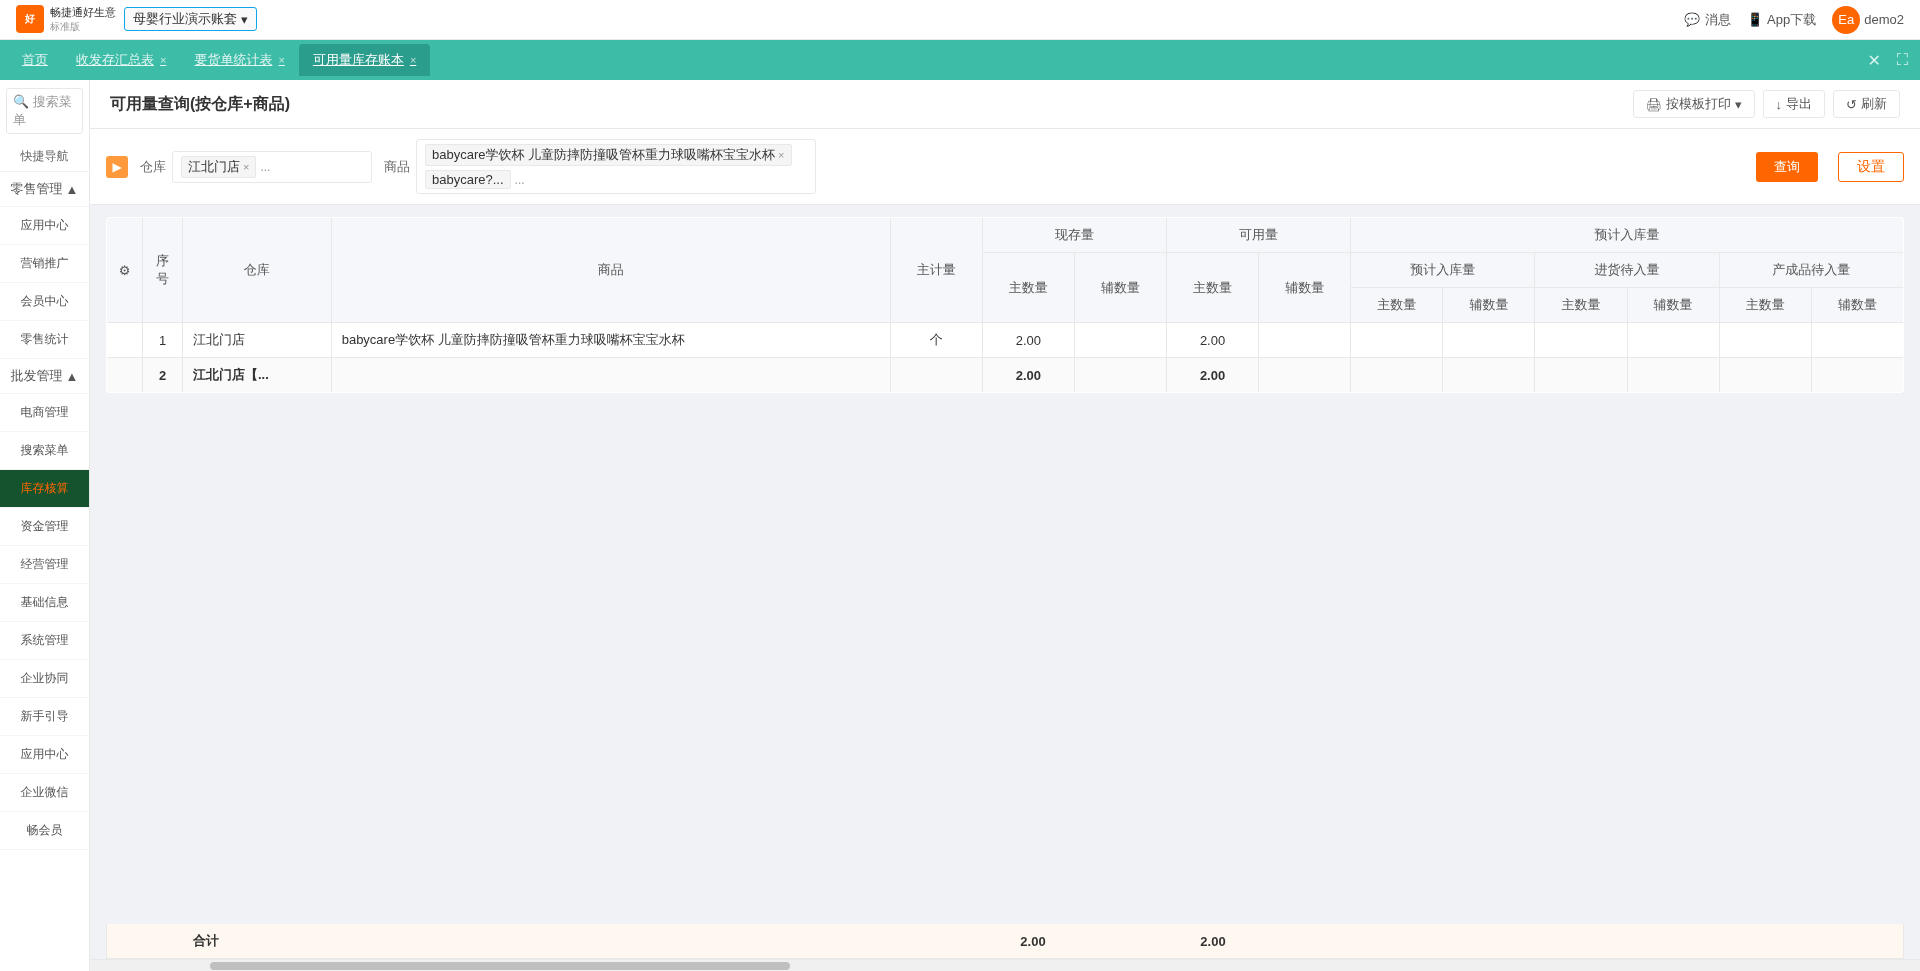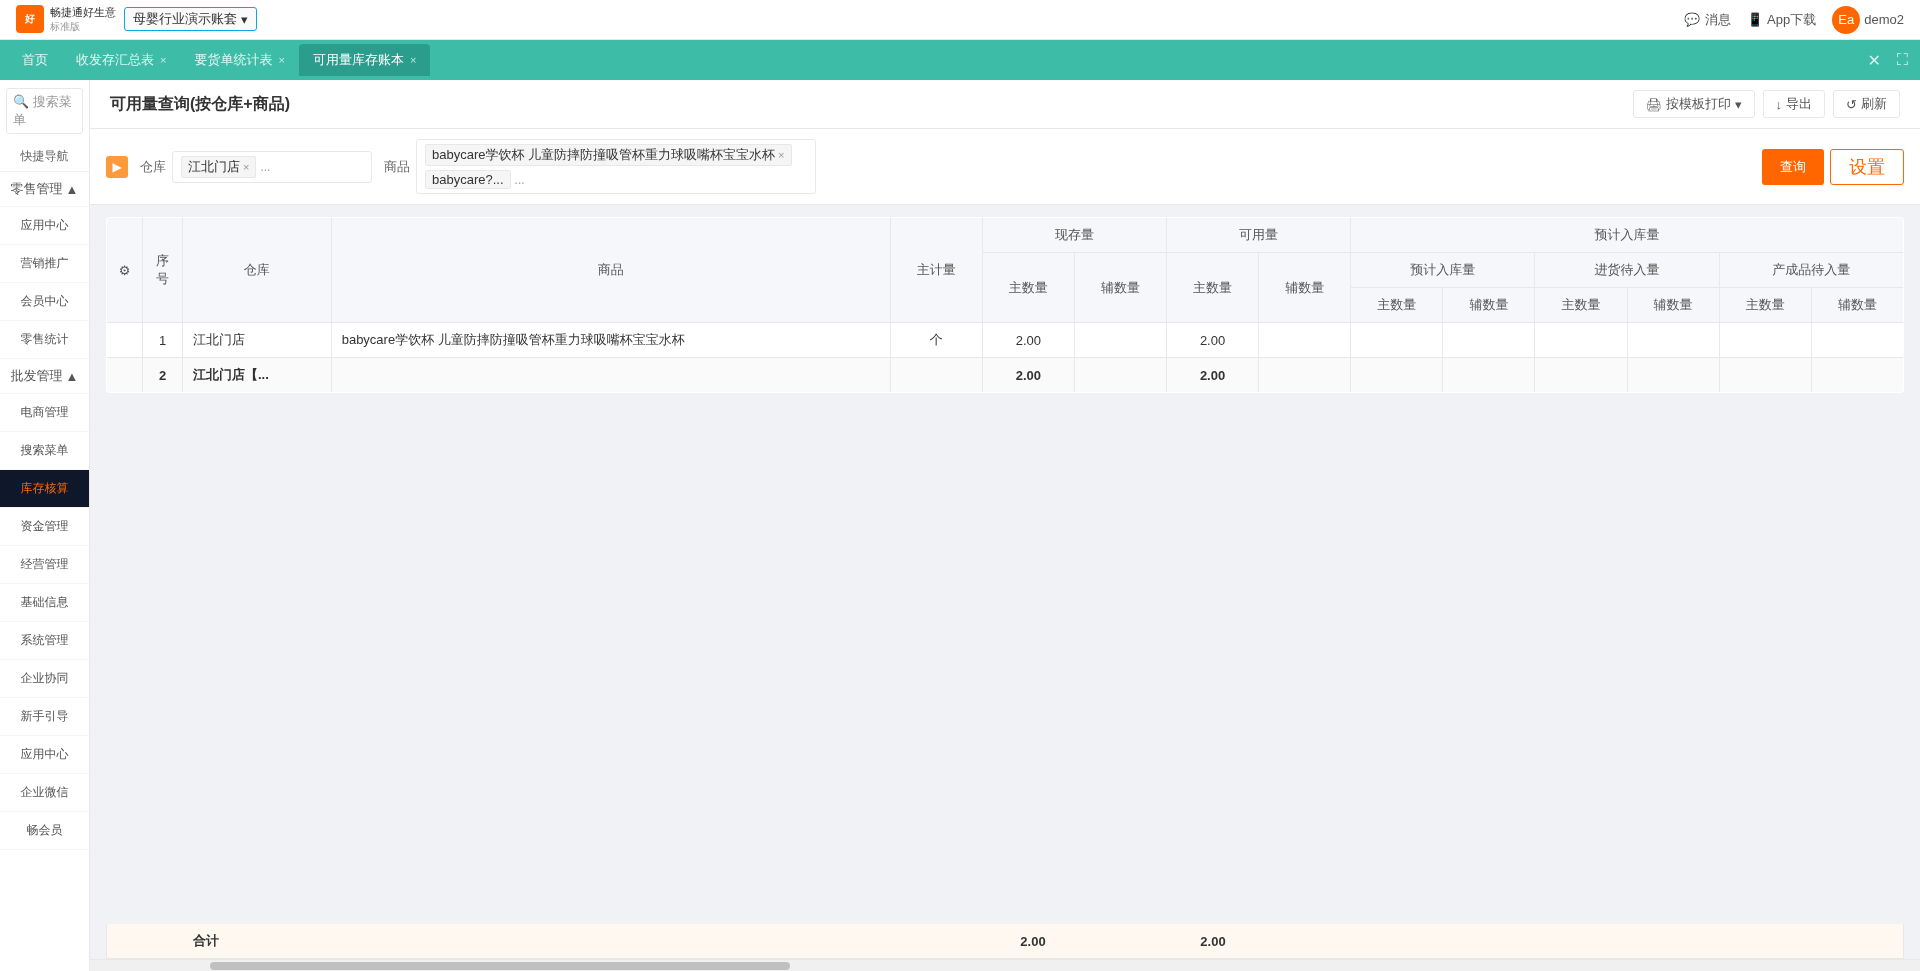--- a/index.html
+++ b/index.html
@@ -40,20 +40,21 @@
       height: 32px;
       padding: 0 14px;
       display: flex;
       align-items: center;
       gap: 6px;
       cursor: pointer;
       color: rgba(255,255,255,0.85);
       font-size: 13px;
       border-radius: 4px 4px 0 0;
       white-space: nowrap;
+      text-decoration: underline;
     }
     .nav-tab.active {
       background: #2a9d8c;
       color: white;
       font-weight: 500;
     }
     .nav-tab .close-btn { color: rgba(255,255,255,0.7); font-size: 11px; cursor: pointer; }
     .nav-tab.home { background: transparent; }
     .nav-spacer { flex: 1; }
     .nav-actions { display: flex; gap: 8px; padding-right: 8px; }
@@ -98,21 +99,21 @@
       font-size: 12px;
       color: #555;
       cursor: pointer;
       border-bottom: 1px solid #f5f5f5;
       display: flex;
       flex-direction: column;
       align-items: center;
       gap: 2px;
     }
     .sidebar-item.active {
-      background: #0f172a;
+      background: #14532d;
       color: #ff6600;
     }
     .sidebar-item .menu-label { font-size: 12px; }
     .sidebar-group-header {
       padding: 8px 0;
       text-align: center;
       font-size: 12px;
       color: #555;
       cursor: pointer;
       border-bottom: 1px solid #f5f5f5;
@@ -201,23 +202,23 @@
       cursor: pointer;
       font-size: 13px;
     }
     .settings-btn {
       background: #fff;
       color: #ff6600;
       border: 1px solid #ff6600;
       padding: 5px 18px;
       border-radius: 3px;
       cursor: pointer;
-      font-size: 18px;
-    }
-    .filter-right { margin-left: auto; display: flex; gap: 6px; }
+      font-size: 14px;
+    }
+    .filter-right { margin-left: auto; display: flex; gap: 20px; }
 
     
     .table-container {
       flex: 1;
       overflow: auto;
       padding: 12px 16px 0 16px;
       background: #f0f2f5;
     }
     .data-table {
       width: 100%;

